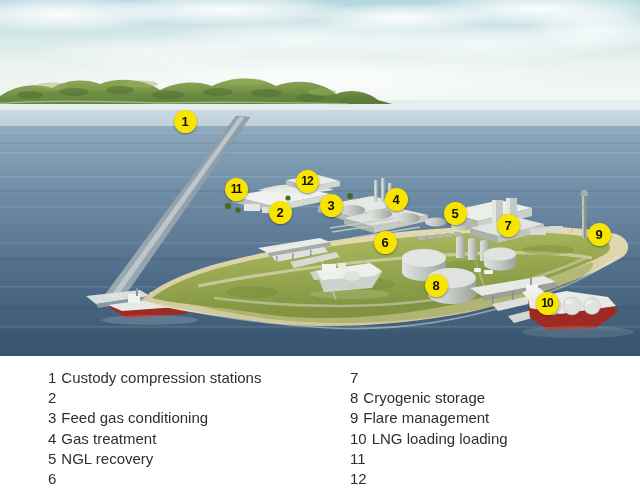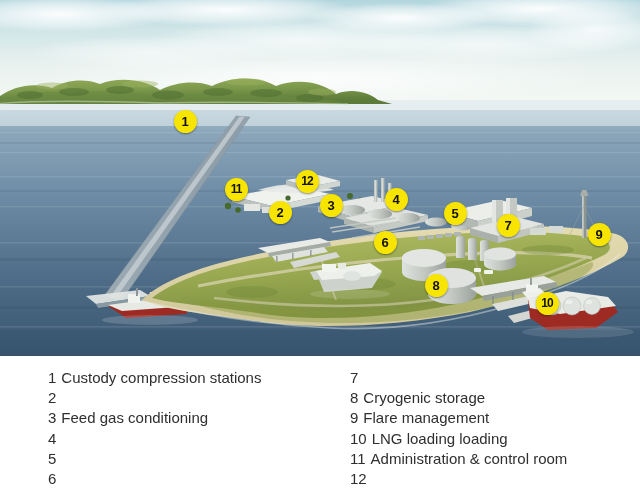--- a/index.html
+++ b/index.html
@@ -478,23 +478,25 @@
         </div>
         <div class="legend-item">
           <span class="legend-num">2</span>
         </div>
         <div class="legend-item">
           <span class="legend-num">3</span>
           <span class="legend-label">Feed gas conditioning</span>
         </div>
         <div class="legend-item">
           <span class="legend-num">4</span>
+          <span class="legend-label">Gas treatment</span>
         </div>
         <div class="legend-item">
           <span class="legend-num">5</span>
+          <span class="legend-label">NGL recovery</span>
         </div>
         <div class="legend-item">
           <span class="legend-num">6</span>
         </div>
       </div>
     <div class="legend-col" id="legend-col-right">
         <div class="legend-item">
           <span class="legend-num">7</span>
         </div>
         <div class="legend-item">
@@ -504,21 +506,20 @@
         <div class="legend-item">
           <span class="legend-num">9</span>
           <span class="legend-label">Flare management</span>
         </div>
         <div class="legend-item">
           <span class="legend-num">10</span>
           <span class="legend-label">LNG loading loading</span>
         </div>
         <div class="legend-item">
           <span class="legend-num">11</span>
-          <span class="legend-label">Administration &amp; control room</span>
         </div>
         <div class="legend-item">
           <span class="legend-num">12</span>
         </div>
       </div>
   </div>
 
 </div>
 
 </body></html>

